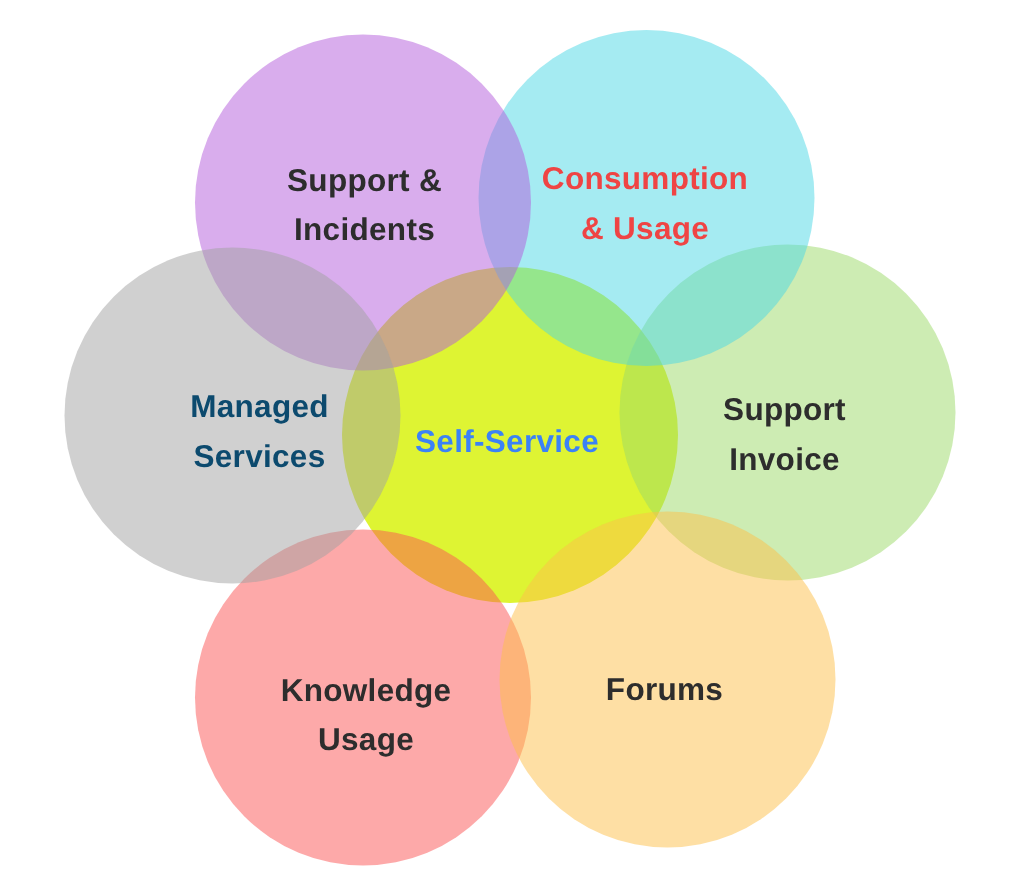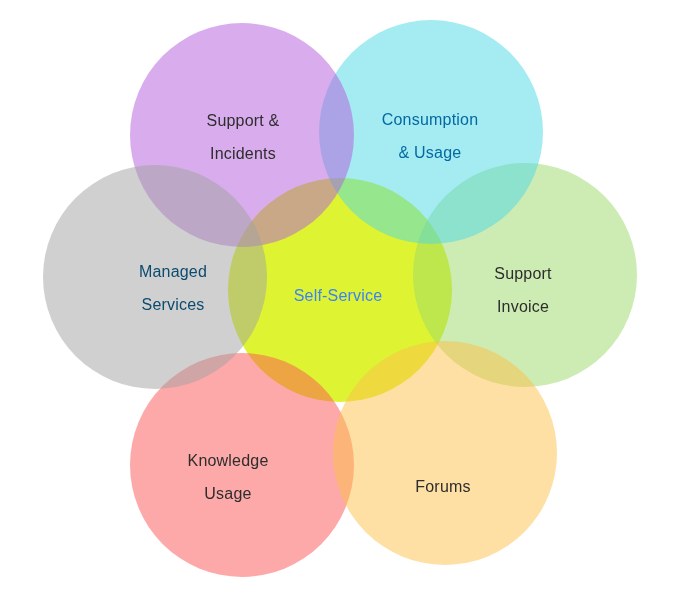--- a/index.html
+++ b/index.html
@@ -16,22 +16,22 @@
     font-family: "Liberation Sans", "DejaVu Sans", sans-serif;
   }
   .circle {
     position: absolute;
     border-radius: 50%;
   }
   .label {
     position: absolute;
     transform: translate(-50%, -50%);
     text-align: center;
-    font-weight: normal;
-    font-size: 16px;
+    font-weight: bold;
+    font-size: 21px;
     line-height: 33px;
     letter-spacing: 0.2px;
     white-space: nowrap;
     z-index: 20;
   }
   .label-line {
     display: block;
   }
 </style>
 </head>
@@ -45,32 +45,32 @@
     <div class="circle" style="left: 130px; top: 353px; width: 224px; height: 224px; background: rgba(251, 83, 83, 0.5); z-index: 5;"></div>
     <div class="circle" style="left: 333px; top: 341px; width: 224px; height: 224px; background: rgba(253, 191, 73, 0.5); z-index: 6;"></div>
     <div class="circle" style="left: 43px; top: 165px; width: 224px; height: 224px; background: rgba(161, 161, 161, 0.5); z-index: 7;"></div>
     <div class="label" style="left: 338px; top: 295px; color: #3b82f6;">
       <span class="label-line">Self-Service</span>
     </div>
     <div class="label" style="left: 523px; top: 290px; color: rgb(45, 45, 45);">
       <span class="label-line">Support</span>
       <span class="label-line">Invoice</span>
     </div>
-    <div class="label" style="left: 430px; top: 136px; color: #0369a1;">
+    <div class="label" style="left: 430px; top: 136px; color: #ef4444;">
       <span class="label-line">Consumption</span>
       <span class="label-line">&amp; Usage</span>
     </div>
     <div class="label" style="left: 243px; top: 137px; color: rgb(45, 45, 45);">
       <span class="label-line">Support &amp;</span>
       <span class="label-line">Incidents</span>
     </div>
-    <div class="label" style="left: 228px; top: 477px; color: rgb(45, 45, 45);">
+    <div class="label" style="left: 244px; top: 477px; color: rgb(45, 45, 45);">
       <span class="label-line">Knowledge</span>
       <span class="label-line">Usage</span>
     </div>
-    <div class="label" style="left: 443px; top: 486px; color: rgb(45, 45, 45);">
+    <div class="label" style="left: 443px; top: 460px; color: rgb(45, 45, 45);">
       <span class="label-line">Forums</span>
     </div>
     <div class="label" style="left: 155px; top: 288px; color: #0c4a6e; margin-left: 18px;">
       <span class="label-line">Managed</span>
       <span class="label-line">Services</span>
     </div>
   </div>
 
 </body></html>

